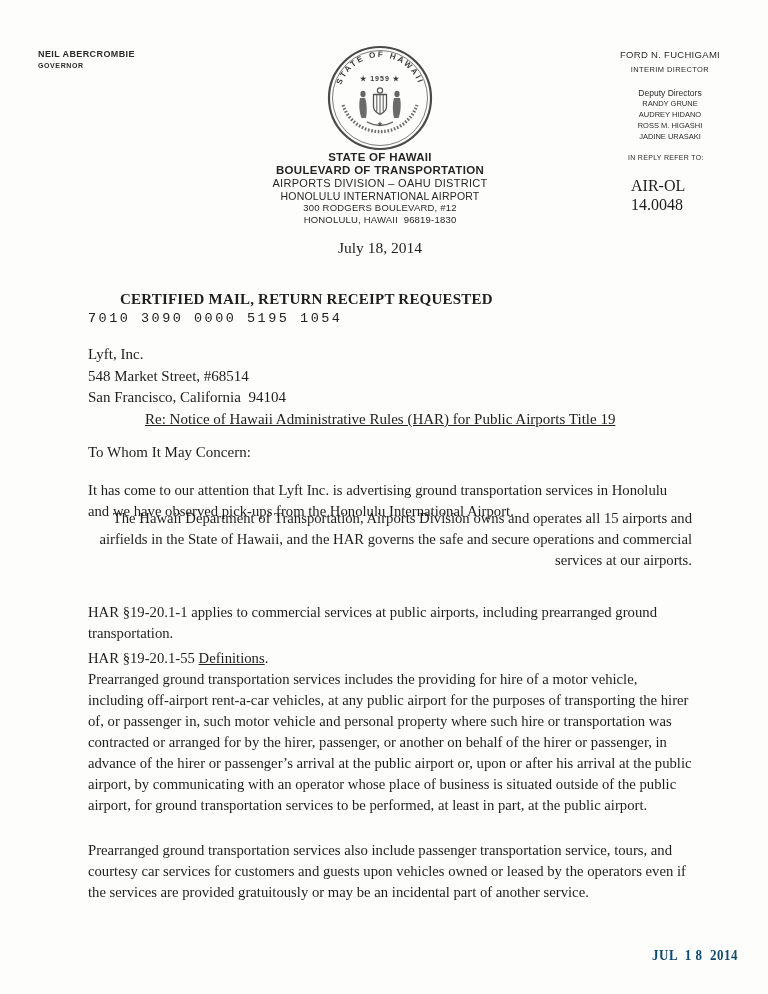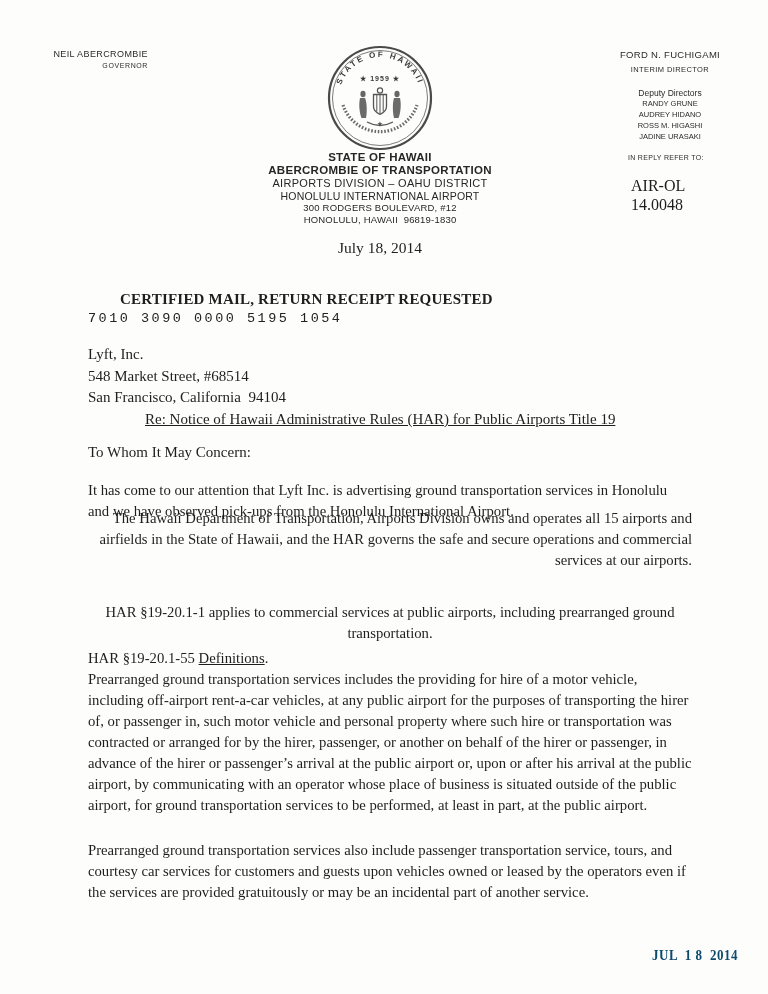--- a/index.html
+++ b/index.html
@@ -13,21 +13,21 @@
   .page {
     position: relative;
     width: 768px; height: 994px;
     background: #fdfdfc;
   }
   .abs { position: absolute; }
   .pre { white-space: pre-wrap; }
 
   
   .sans { font-family: "Liberation Sans", sans-serif; color: #2a2a2a; }
-  .gov-block { left: 38px; top: 49px; width: 110px; text-align: right; }
+  .gov-block { left: 38px; top: 49px; width: 110px; text-align: left; font-weight: bold; }
   .gov-name { font-size: 9px; letter-spacing: 0.4px; }
   .gov-title { font-size: 7px; letter-spacing: 0.6px; margin-top: 3px; }
 
   .dir-block { left: 600px; top: 49px; width: 140px; text-align: center; }
   .dir-name { font-size: 9.5px; letter-spacing: 0.3px; }
   .dir-title { font-size: 7.5px; letter-spacing: 0.4px; margin-top: 5px; }
   .deputy-heading { font-size: 8.5px; margin-top: 14px; }
   .deputy-name { font-size: 7.5px; line-height: 10px; margin-top: 1px; }
 
   .reply-refer { left: 628px; top: 154px; width: 132px; font-size: 7px; letter-spacing: 0.3px; }
@@ -49,21 +49,21 @@
   
   .certified { left: 88px; top: 291px; font-size: 15px; font-weight: bold; letter-spacing: 0.2px; margin-left: 32px; }
   .tracking { left: 88px; top: 311px; font-family: "Liberation Mono", monospace; font-size: 13.5px; letter-spacing: 2.5px; color: #222; }
   .addressee { left: 88px; top: 344px; font-size: 15px; line-height: 21.5px; }
   .subject { left: 145px; top: 411px; font-size: 15px; text-decoration: underline; }
   .salutation { left: 88px; top: 444px; font-size: 15px; }
 
   .body-par { width: 604px; font-size: 14.7px; line-height: 21px; text-align: left; }
   .p1 { left: 88px; top: 480px; }
   .p2 { left: 88px; top: 508px; text-align: right; }
-  .p3 { left: 88px; top: 602px; text-align: center; }
+  .p3 { left: 88px; top: 602px; }
   .p4 { left: 88px; top: 648px; }
   .p5 { left: 88px; top: 840px; }
   .underlined { text-decoration: underline; }
 
   .stamp {
     left: 652px; top: 948px;
     font-family: Liberation Serif, serif;
     font-size: 13px; font-weight: bold; color: #0c4a6e;
     letter-spacing: 0.5px; white-space: pre;
     transform: scaleY(1.05);
@@ -119,21 +119,21 @@
   </div>
 
   <div class="abs sans reply-refer">IN REPLY REFER TO:</div>
   <div class="abs refer-code">
     <div>AIR-OL</div>
     <div>14.0048</div>
   </div>
 
   <div class="abs letterhead">
     <div class="lh-line lh-1">STATE OF HAWAII</div>
-    <div class="lh-line lh-2">ABERCROMBIE OF TRANSPORTATION</div>
+    <div class="lh-line lh-2">BOULEVARD OF TRANSPORTATION</div>
     <div class="lh-line lh-3">AIRPORTS DIVISION – OAHU DISTRICT</div>
     <div class="lh-line lh-4">HONOLULU INTERNATIONAL AIRPORT</div>
     <div class="lh-line lh-5">300 RODGERS BOULEVARD, #12</div>
     <div class="lh-line lh-6 pre">HONOLULU, HAWAII  96819-1830</div>
   </div>
 
   <div class="abs date-line">July 18, 2014</div>
 
   <div class="abs certified">CERTIFIED MAIL, RETURN RECEIPT REQUESTED</div>
   <div class="abs tracking">7010 3090 0000 5195 1054</div>

